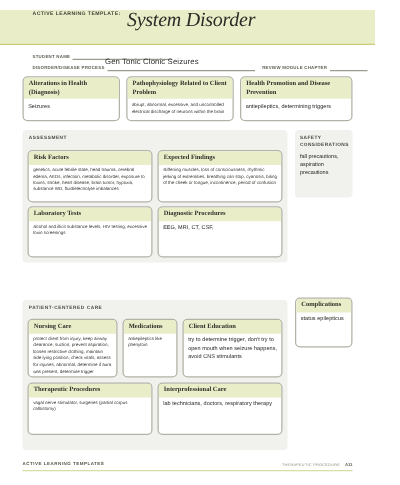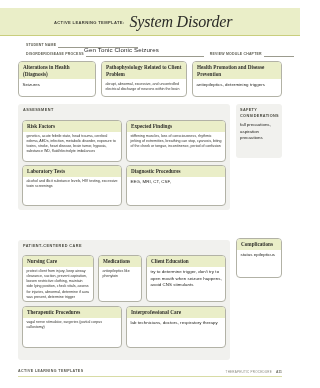--- a/index.html
+++ b/index.html
@@ -8,21 +8,21 @@
     background: #ffffff;
     font-family: "Liberation Sans", sans-serif;
     overflow: hidden;
   }
   .page { position: relative; width: 300px; height: 388px; background:#fff; }
 
   
   .header-band {
     position: absolute; left: 0; top: 8px; width: 300px; height: 28px;
     background: #eaeec8;
-    display: flex; align-items: center; padding-left: 28px;
+    display: flex; 
   }
   .header-band::after {
     content: ""; position: absolute; left: 0; bottom: 0; width: 100%; height: 1px;
     background: #c9ce7d;
   }
   .alt-label {
     font-size: 4.1px; letter-spacing: 0.35px; color: #3d3d36;
     font-weight: bold; margin-left: 26px; text-transform: uppercase;
   }
   .doc-title {

